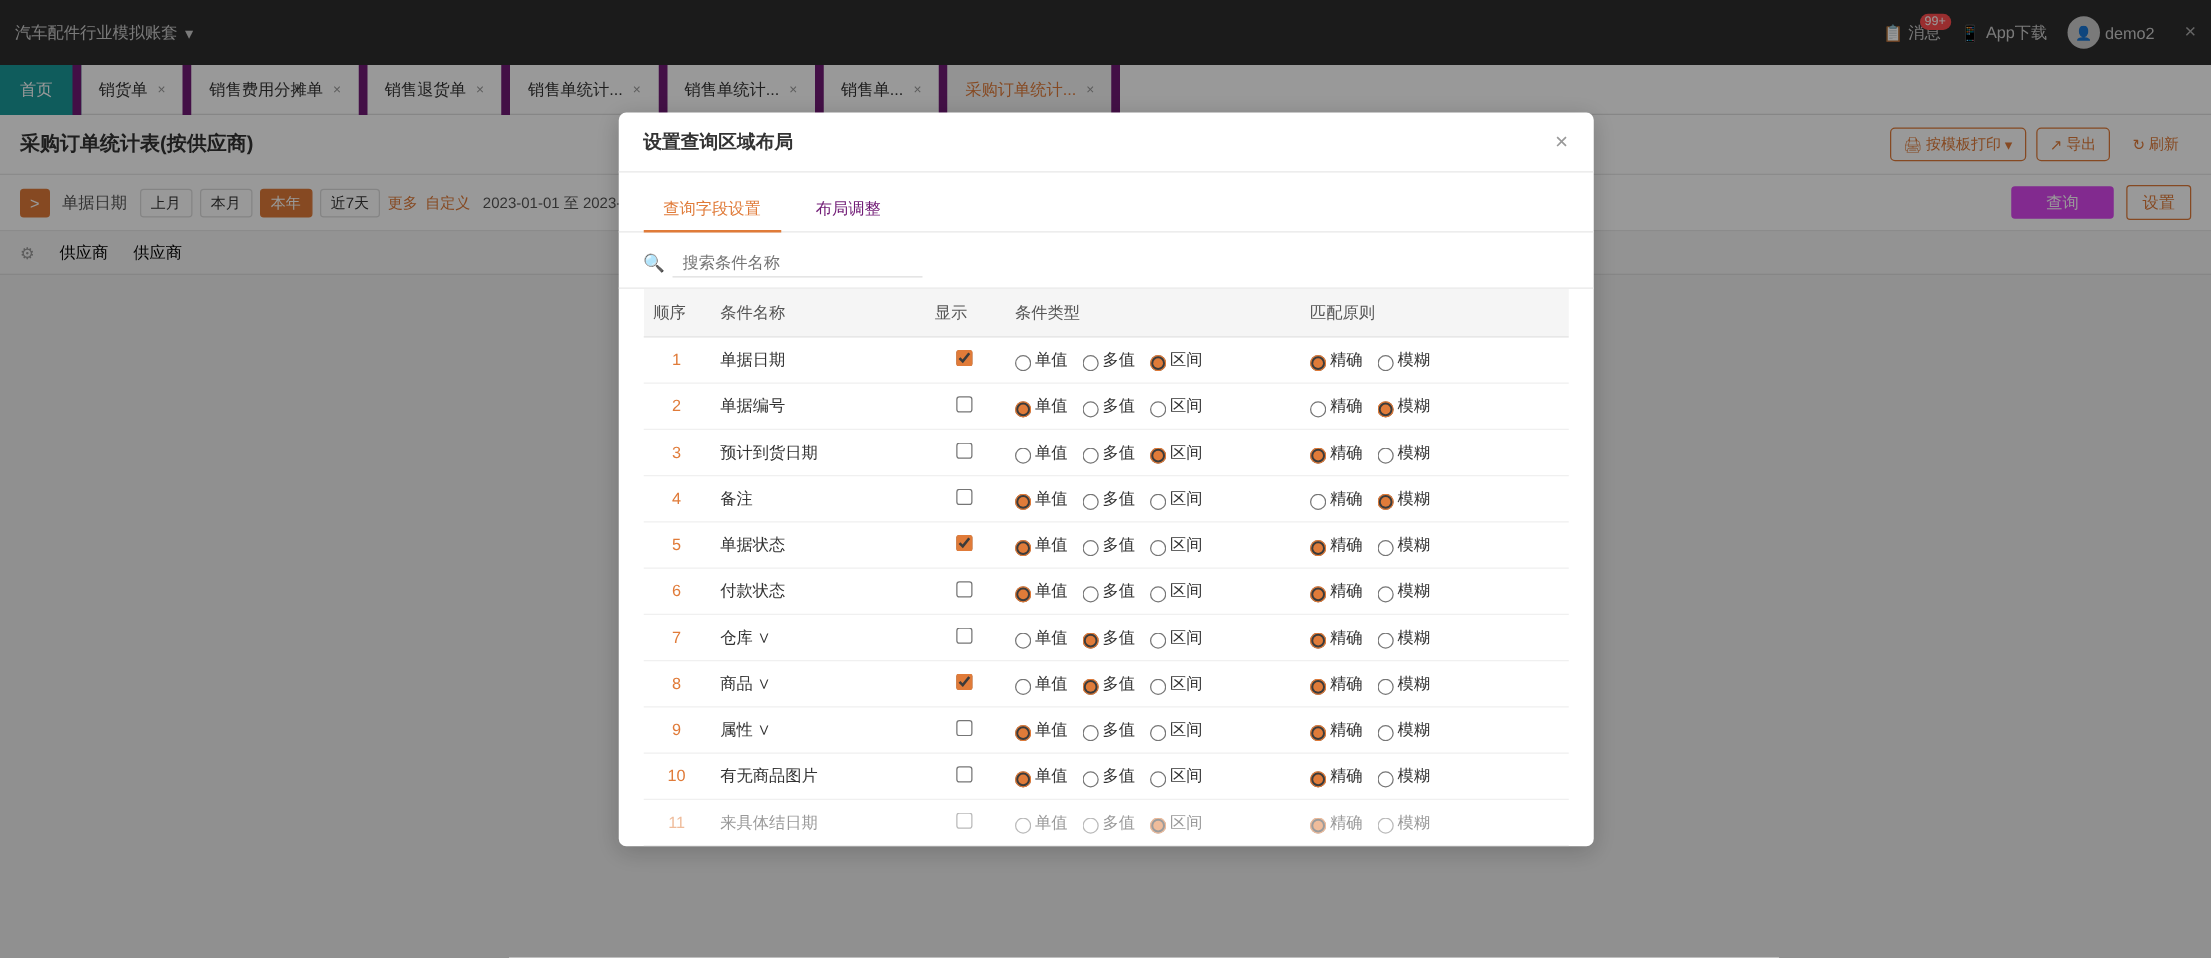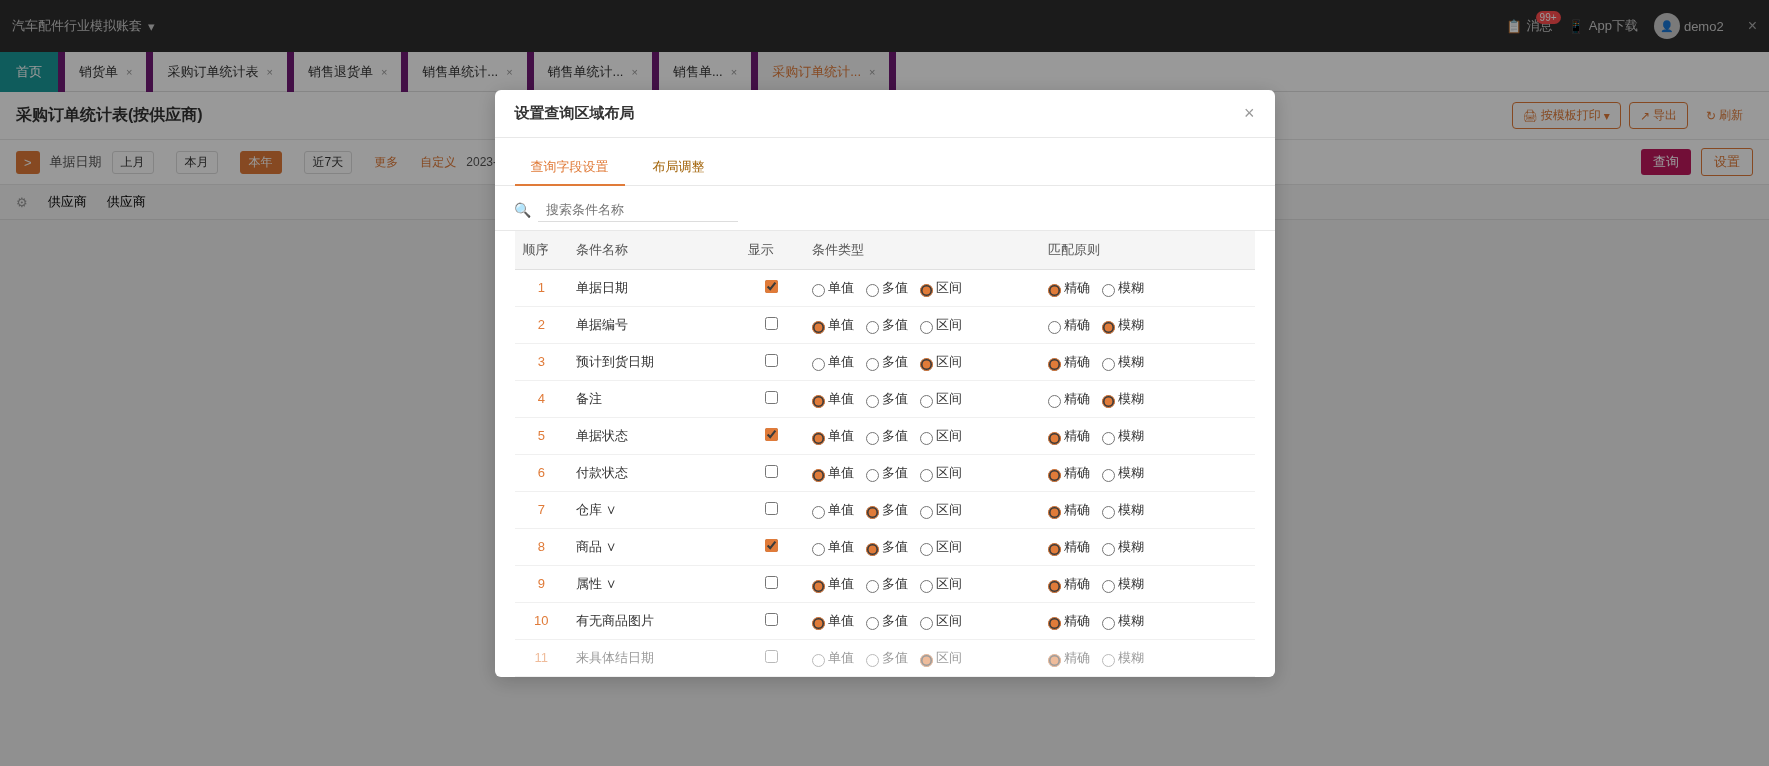--- a/index.html
+++ b/index.html
@@ -68,26 +68,26 @@
     .filter-bar {
       background: #fff;
       padding: 8px 16px;
       display: flex;
       align-items: center;
       gap: 10px;
       border-bottom: 1px solid #e8e8e8;
     }
     .filter-toggle { background: #e07b39; color: white; border: none; padding: 4px 8px; border-radius: 3px; cursor: pointer; font-size: 13px; }
     .filter-label { color: #555; font-size: 13px; }
-    .filter-period { display: flex; align-items: center; gap: 22px; justify-content: space-between; }
+    .filter-period { display: flex; align-items: center; gap: 6px; justify-content: space-between; }
     .period-btn { padding: 2px 8px; border: 1px solid #ddd; border-radius: 3px; cursor: pointer; font-size: 12px; background: white; color: #333; }
     .period-btn.active { background: #e07b39; color: white; border-color: #e07b39; }
     .period-more { color: #e07b39; cursor: pointer; font-size: 12px; }
     .filter-date-range { color: #555; font-size: 12px; }
-    .btn-query { background: #be185d; color: white; border: none; padding: 4px 12px; border-radius: 3px; cursor: pointer; font-size: 13px; position: absolute; right: 100px; }
+    .btn-query { background: #d946ef; color: white; border: none; padding: 4px 28px; border-radius: 3px; cursor: pointer; font-size: 13px; position: absolute; right: 100px; }
     .btn-settings-small { background: #fff; color: #e07b39; border: 1px solid #e07b39; padding: 4px 12px; border-radius: 3px; cursor: pointer; font-size: 13px; position: absolute; right: 16px; }
 
     
     .table-header {
       background: #f5f5f5;
       padding: 8px 16px;
       display: flex;
       align-items: center;
       gap: 20px;
       border-bottom: 1px solid #e0e0e0;
@@ -129,21 +129,21 @@
     .modal-tabs {
       display: flex;
       padding: 12px 20px 0;
       border-bottom: 1px solid #e8e8e8;
       gap: 12px;
     }
     .modal-tab {
       padding: 8px 16px;
       cursor: pointer;
       font-size: 13px;
-      color: #a16207;
+      color: #701a75;
       border-bottom: 2px solid transparent;
       margin-bottom: -1px;
     }
     .modal-tab.active {
       color: #e07b39;
       border-bottom: 2px solid #e07b39;
       font-weight: 500;
     }
 
     
@@ -259,21 +259,21 @@
 
 <div class="tab-bar">
   <div class="tab-item tab-home">
     <span>首页</span>
   </div>
   <div class="tab-item">
     <span>销货单</span>
     <span class="tab-close">×</span>
   </div>
   <div class="tab-item">
-    <span>采购订单统计表</span>
+    <span>销售费用分摊单</span>
     <span class="tab-close">×</span>
   </div>
   <div class="tab-item">
     <span>销售退货单</span>
     <span class="tab-close">×</span>
   </div>
   <div class="tab-item">
     <span>销售单统计...</span>
     <span class="tab-close">×</span>
   </div>

